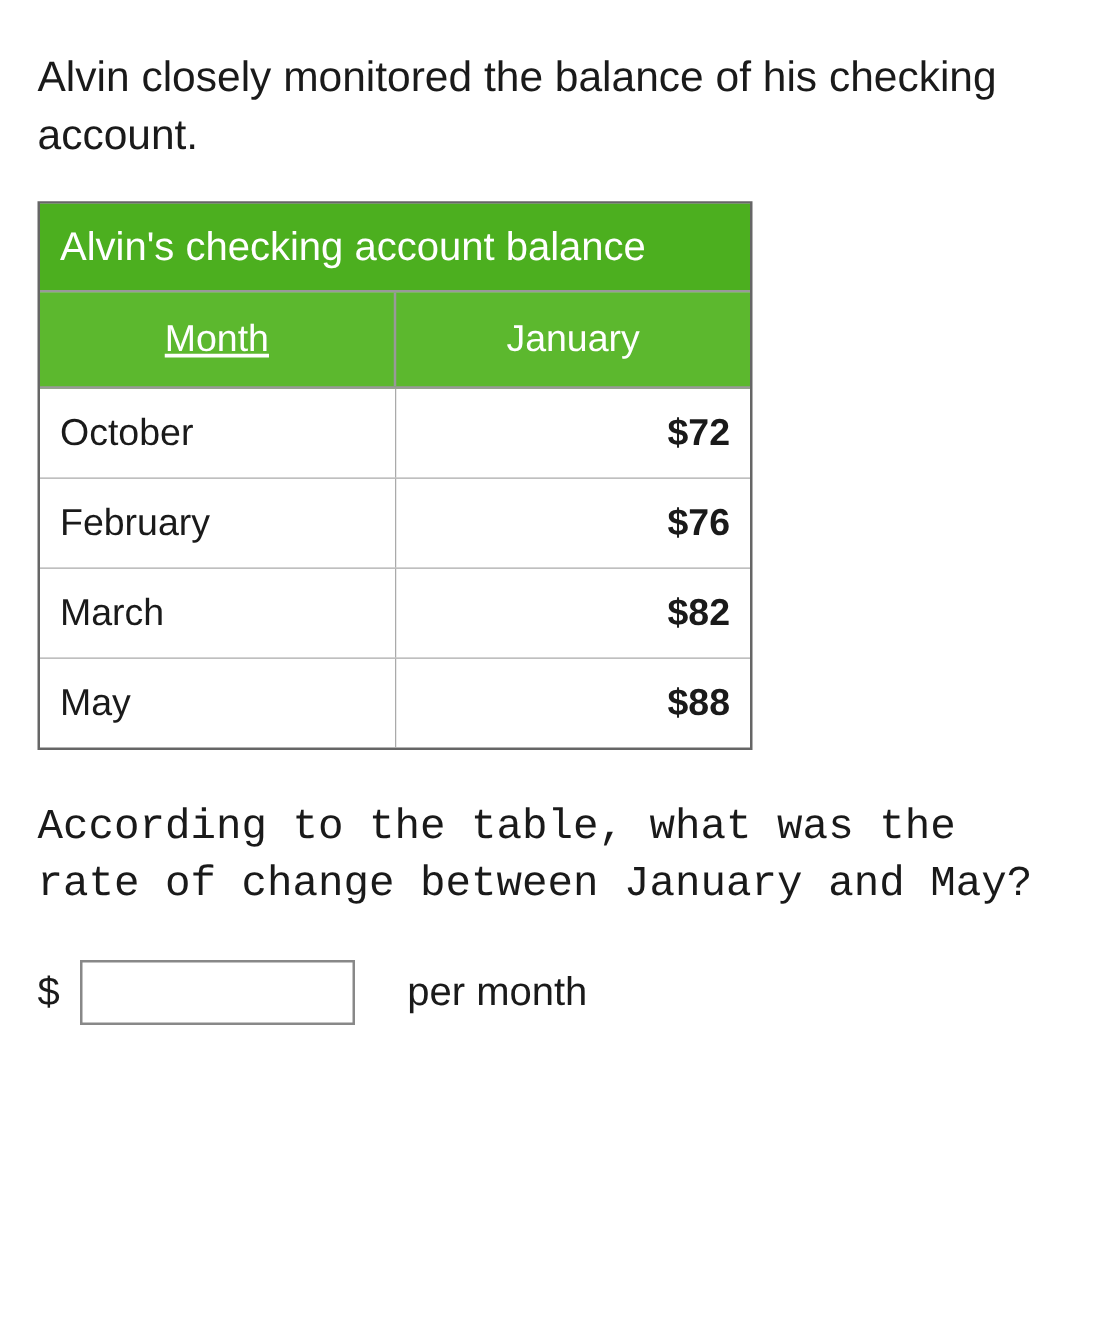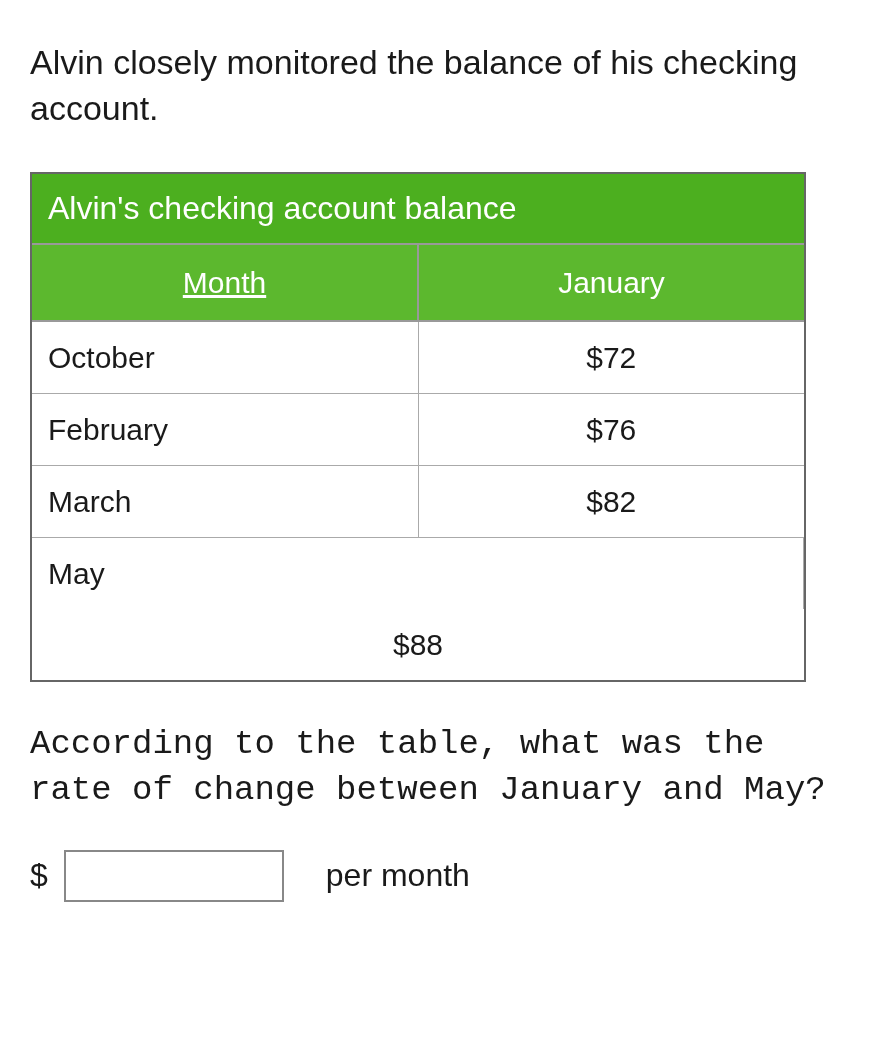--- a/index.html
+++ b/index.html
@@ -13,27 +13,27 @@
       background: #ffffff;
       width: 889px;
       min-height: 1054px;
       padding: 40px 30px;
       font-size: 32px;
       color: #1a1a1a;
       line-height: 1.3;
     }
 
     .intro-text {
-      margin-bottom: 40px;
+      margin-bottom: 29px;
       font-size: 34px;
       line-height: 1.35;
     }
 
     .table-container {
-      width: 776px;
+      width: 572px;
       border: 2px solid #666;
       margin-bottom: 40px;
     }
 
     .table-title {
       background-color: #4caf1f;
       color: #ffffff;
       font-size: 32px;
       padding: 14px 16px;
       text-align: left;
@@ -59,36 +59,36 @@
       text-decoration: underline;
     }
 
     .table-data-row {
       display: flex;
       border-bottom: 1.5px solid #aaa;
     }
 
     .table-data-row:last-child {
       border-bottom: none;
-      flex-direction: column;
     }
 
     .table-data-cell {
       flex: 1;
       font-size: 30px;
       padding: 16px 16px;
     }
 
     .table-data-cell:first-child {
       border-right: 1.5px solid #aaa;
       text-align: left;
     }
 
     .table-data-cell:last-child {
-      text-align: center;
+      text-align: right;
+      font-weight: bold;
     }
 
     .question-text {
       font-size: 34px;
       line-height: 1.35;
       margin-bottom: 36px;
       font-family: Liberation Mono, monospace;
     }
 
     .answer-row {

